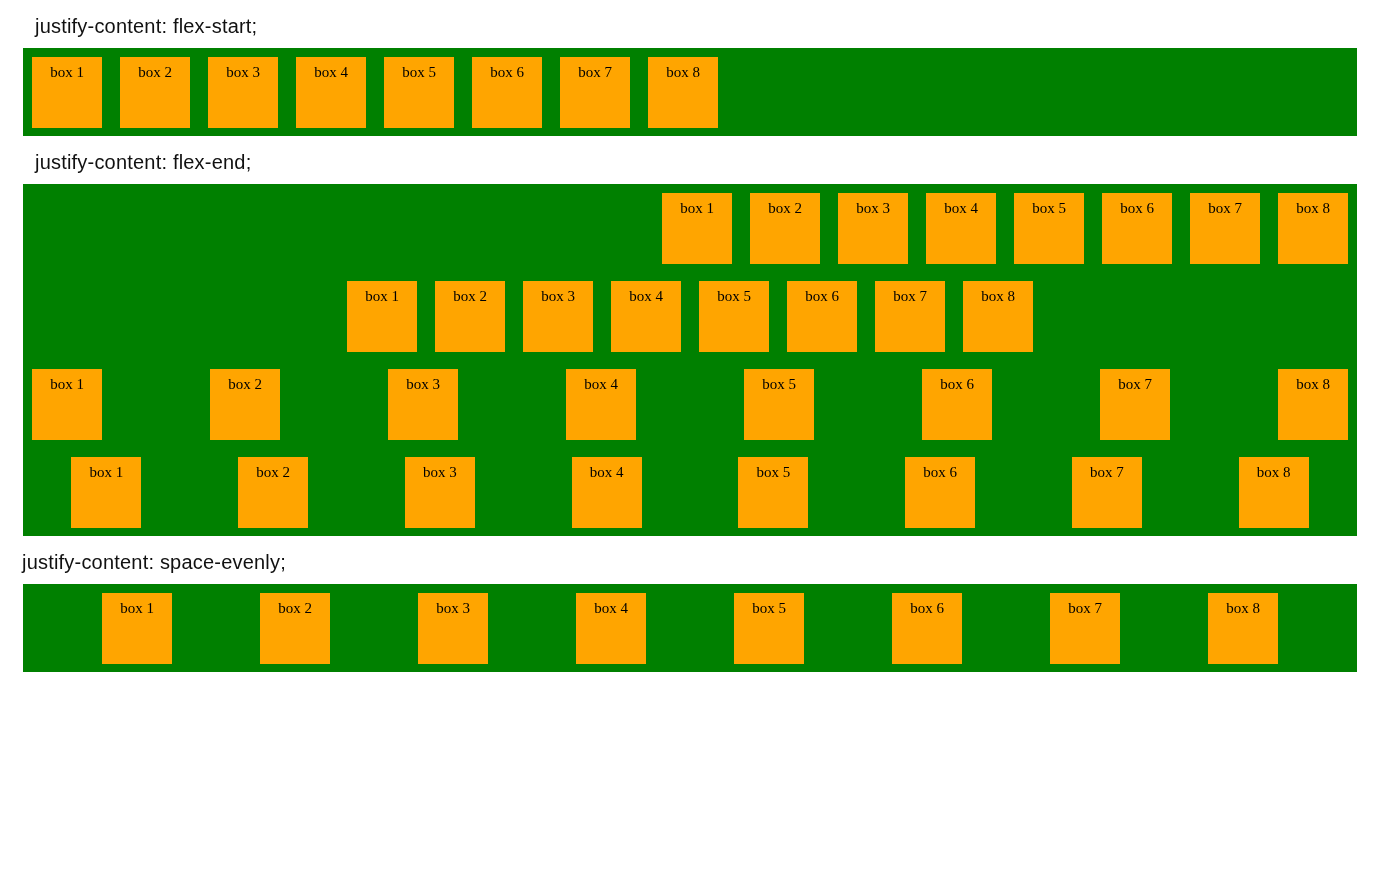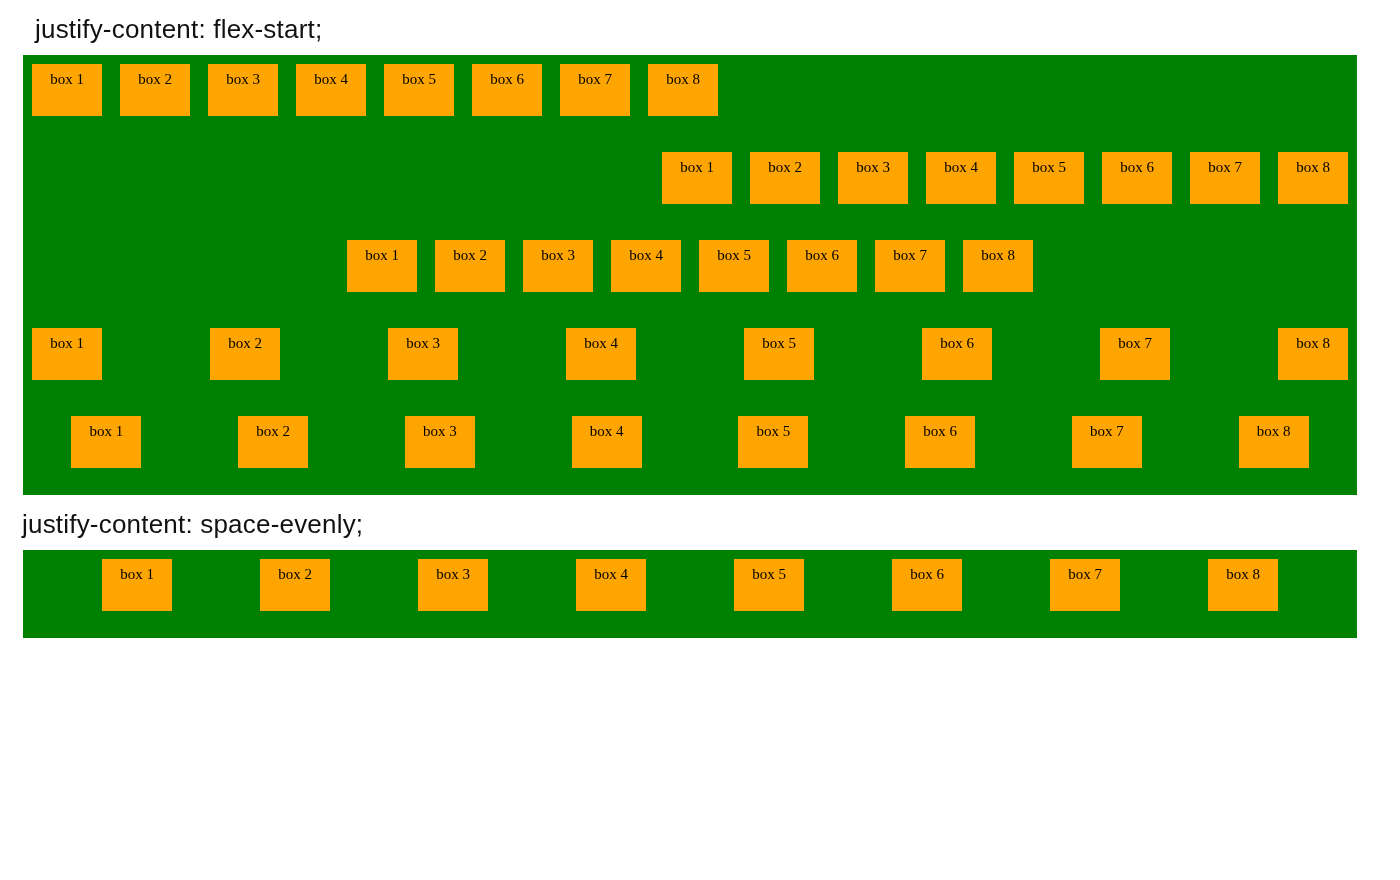--- a/index.html
+++ b/index.html
@@ -8,21 +8,21 @@
     background: #ffffff;
     width: 1400px;
     height: 880px;
     overflow: hidden;
     font-family: "Liberation Sans", sans-serif;
   }
 
   .section { display: block; }
 
   .heading {
-    font-size: 26px;
+    font-size: 20px;
     font-weight: 400;
     line-height: 1.2;
     color: #111111;
     margin: 14px 0 10px 0;
     letter-spacing: 0.2px;
   }
 
   
   .section:nth-of-type(1) .heading,
   .section:nth-of-type(2) .heading { padding-left: 35px; }
@@ -45,21 +45,21 @@
   [data-justify="flex-end"]      { justify-content: flex-end; }
   [data-justify="center"]        { justify-content: center; }
   [data-justify="space-between"] { justify-content: space-between; }
   [data-justify="space-around"]  { justify-content: space-around; }
   [data-justify="space-evenly"]  { justify-content: space-evenly; }
 
   .box {
     box-sizing: border-box;
     flex: 0 0 auto;
     width: 70px;
-    height: 52px;
+    height: 71px;
     margin: 9px;
     padding-top: 7px;
     background: var(--box-orange, #ffa500);
     color: #000000;
     font-family: "Liberation Serif", serif;
     font-size: 15px;
     text-align: center;
   }
 </style>
 </head>
@@ -75,20 +75,21 @@
         <div class="box">box 3</div>
         <div class="box">box 4</div>
         <div class="box">box 5</div>
         <div class="box">box 6</div>
         <div class="box">box 7</div>
         <div class="box">box 8</div>
       </div>
   </section>
 
   <section class="section">
+    <h2 class="heading">justify-content: flex-end;</h2>
     <div class="flex-container" data-justify="flex-end">
         <div class="box">box 1</div>
         <div class="box">box 2</div>
         <div class="box">box 3</div>
         <div class="box">box 4</div>
         <div class="box">box 5</div>
         <div class="box">box 6</div>
         <div class="box">box 7</div>
         <div class="box">box 8</div>
       </div>

